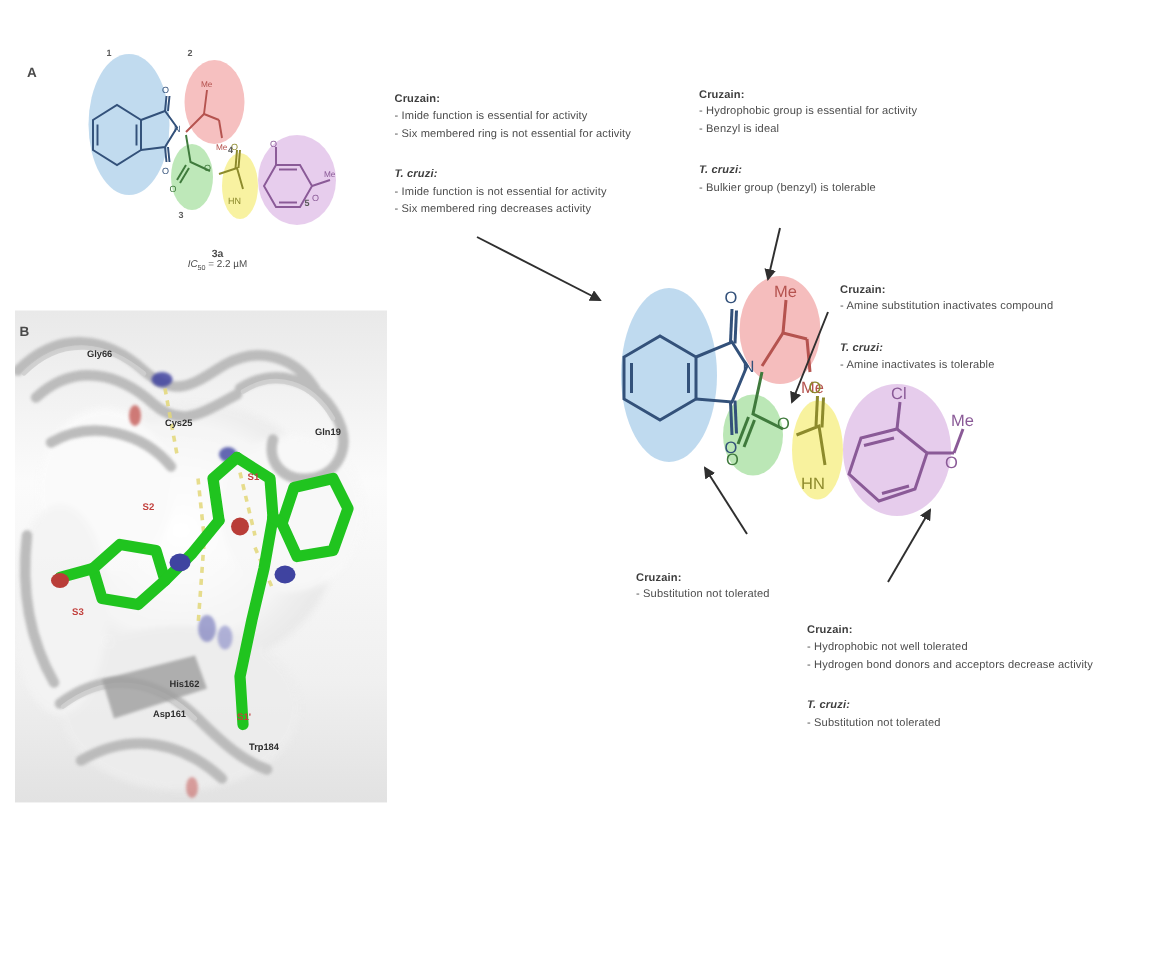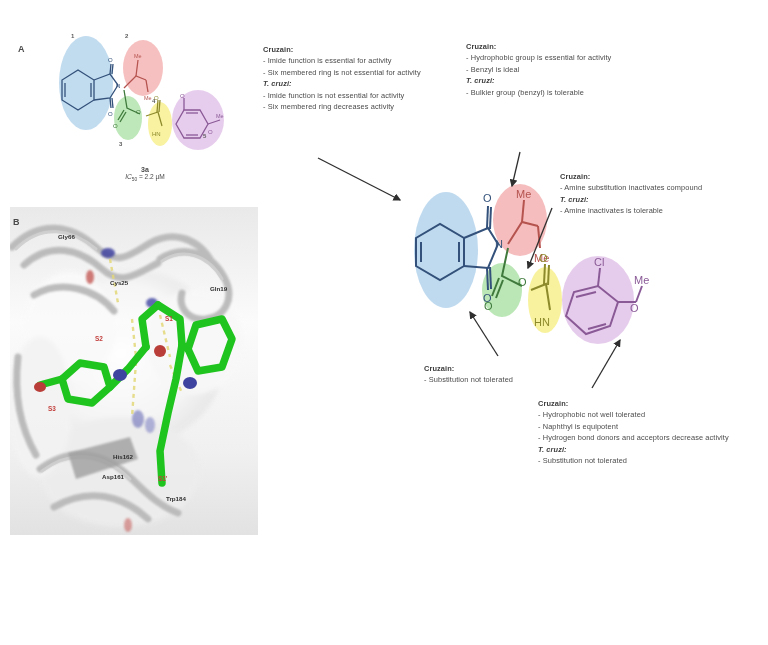--- a/index.html
+++ b/index.html
@@ -13,21 +13,21 @@
   .abs{position:absolute;}
 
   
   .panel-letter{font-size:9px;font-weight:bold;color:#4a4a4a;
                 font-family:"Liberation Sans",sans-serif;}
 
   
   .sar-block{font-size:7.4px;line-height:11.4px;color:#4b4b4b;
              font-family:"Liberation Sans",sans-serif;
              letter-spacing:.1px;white-space:nowrap;}
-  .sar-block .hdr{font-weight:bold;color:#3d3d3d;}
+  .sar-block .hdr{font-weight:bold;color:#3d3d3d;margin-top:16px;}
   .sar-block .hdr.ital{font-style:italic;}
   .sar-block .li{white-space:nowrap;}
 
   
   .cmpd-name{font-size:7px;font-weight:bold;text-align:center;color:#4a4a4a;}
   .cmpd-ic50{font-size:6.6px;text-align:center;color:#4a4a4a;}
   .cmpd-ic50 i{font-style:italic;}
   .cmpd-ic50 sub{font-size:4.8px;}
 
   
@@ -338,19 +338,18 @@
   </div>
 
   <div class="abs sar-block" style="left:424px;top:363px;">
     <div class="hdr">Cruzain:</div>
     <div class="li">- Substitution not tolerated</div>
   </div>
 
   <div class="abs sar-block" style="left:538px;top:398px;">
     <div class="hdr">Cruzain:</div>
     <div class="li">- Hydrophobic not well tolerated</div>
-    <div class="li">- Naphthyl is equipotent</div>
     <div class="li">- Hydrogen bond donors and acceptors decrease activity</div>
     <div class="hdr ital">T. cruzi:</div>
     <div class="li">- Substitution not tolerated</div>
   </div>
 
 </div>
 
 </body></html>

